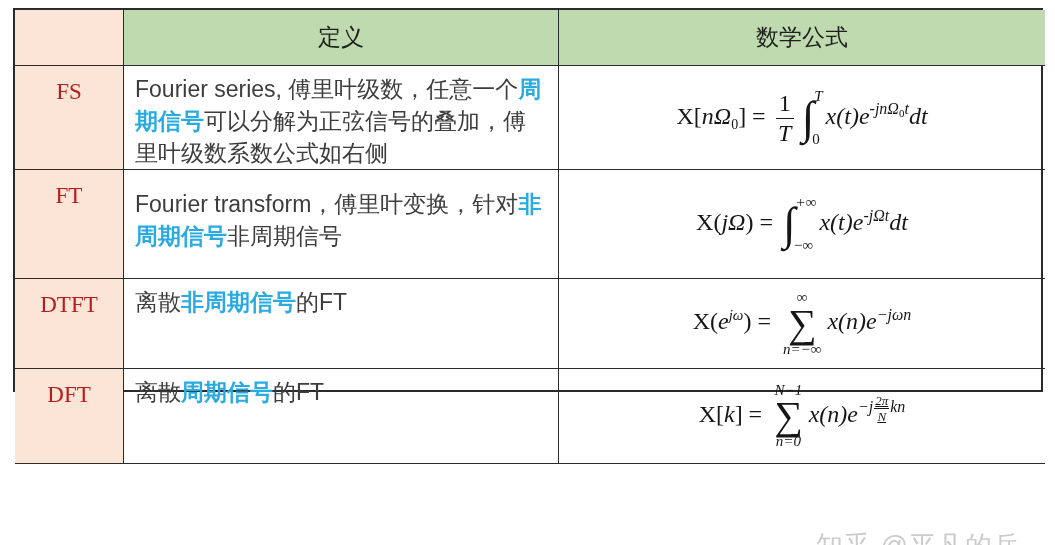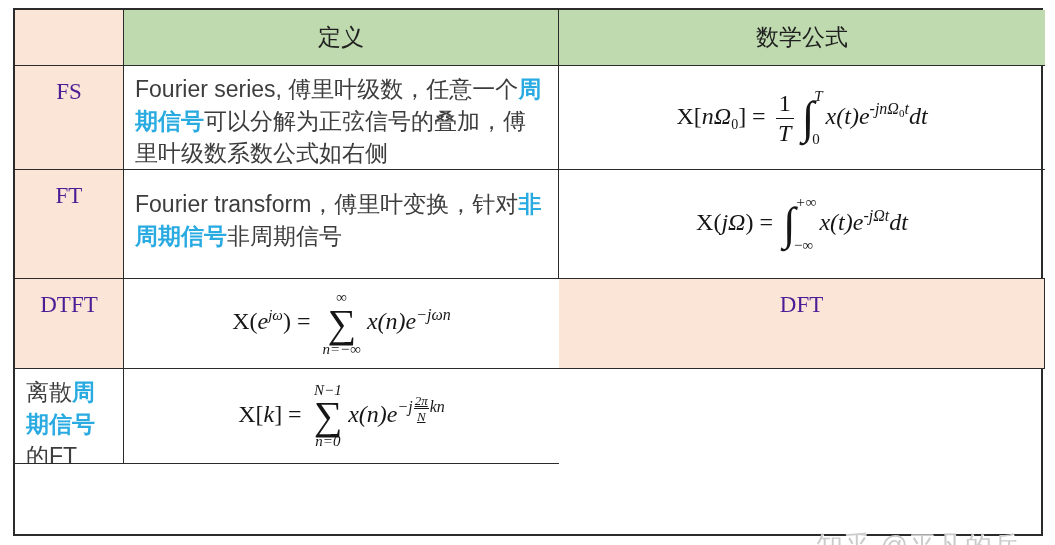--- a/index.html
+++ b/index.html
@@ -5,21 +5,21 @@
   html, body { margin:0; padding:0; background:#ffffff; }
   body {
     width:1055px; height:545px;
     font-family:"Liberation Sans", sans-serif;
     -webkit-font-smoothing:antialiased;
   }
   .stage { position:relative; width:1055px; height:545px; overflow:hidden; background:#fff; }
 
   .tbl {
     position:absolute; left:13px; top:8px;
-    width:1030px; height:528px;
+    width:1030px; height:384px;
     display:grid;
     grid-template-columns:109px 435px 486px;
     grid-template-rows:56px 104px 109px 90px 95px 74px;
     border:2.5px solid #2b2b2b;
     box-sizing:border-box;
     background:#fff;
   }
   .cell {
     box-sizing:border-box;
     border-right:1.8px solid #2b2b2b;
@@ -31,21 +31,21 @@
   .pink { background:#fae5d7; }
   .green { background:#bedaae; }
 
   .hcell { display:flex; align-items:center; justify-content:center;
            font-size:23px; color:#1f1f1f; }
 
   .lblcell {
     display:flex; justify-content:center; align-items:flex-start;
     padding-top:13px;
     font-family:"Liberation Serif", serif;
-    font-size:23px; color:#4c1d95;
+    font-size:23px; color:#b91c1c;
   }
 
   .defcell {
     padding:7px 10px 0 11px;
     font-size:23px; line-height:32px; color:#3d3d3d;
   }
   .defcell.vcenter { display:flex; align-items:center; padding-top:0; padding-bottom:8px; }
   .hl { color:#29abe2; font-weight:bold; }
 
   .fcell { display:flex; align-items:center; justify-content:center; }
@@ -135,20 +135,23 @@
             <span class="ilims">
               <span class="itop rm">+∞</span>
               <span class="ibot rm">−∞</span>
             </span>
           </span><span class="it">x(t)e</span><span class="expg"><span class="it">-jΩt</span></span><span class="it">dt</span></div>
     </div>
 
     <div class="cell pink lblcell">
       <span>DTFT</span>
     </div>
+    <div class="cell defcell">
+      <span>离散</span><span class="hl">非周期信号</span><span>的FT</span>
+    </div>
     <div class="cell fcell lastcol">
       <div class="math"><span class="rm">X(</span><span class="it">e</span><span class="sup">jω</span><span class="rm">) = </span><span class="sumw">
             <span class="stop rm">∞</span>
             <span class="ssym">∑</span>
             <span class="sbot">n=−∞</span>
           </span><span class="it">x(n)e</span><span class="expg"><span class="it">−jωn</span></span></div>
     </div>
 
     <div class="cell pink lblcell">
       <span>DFT</span>

